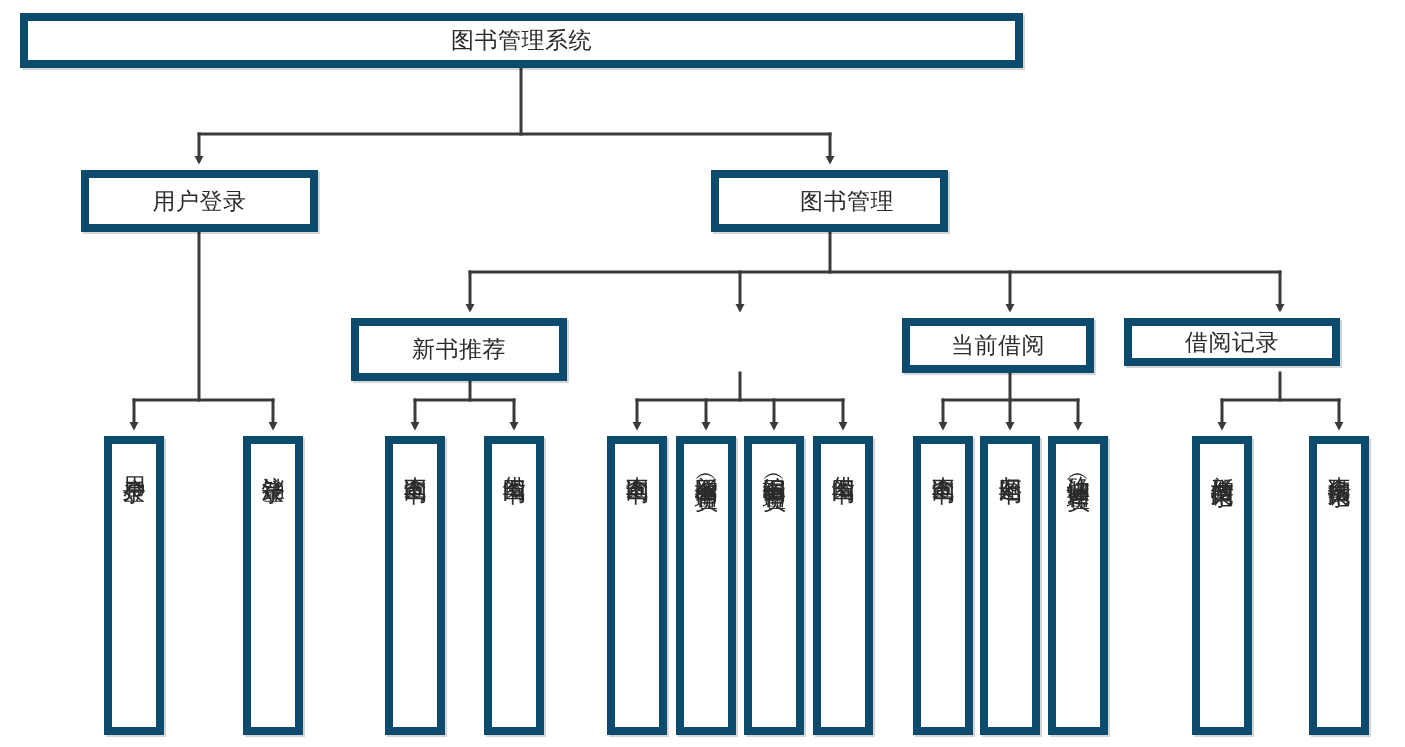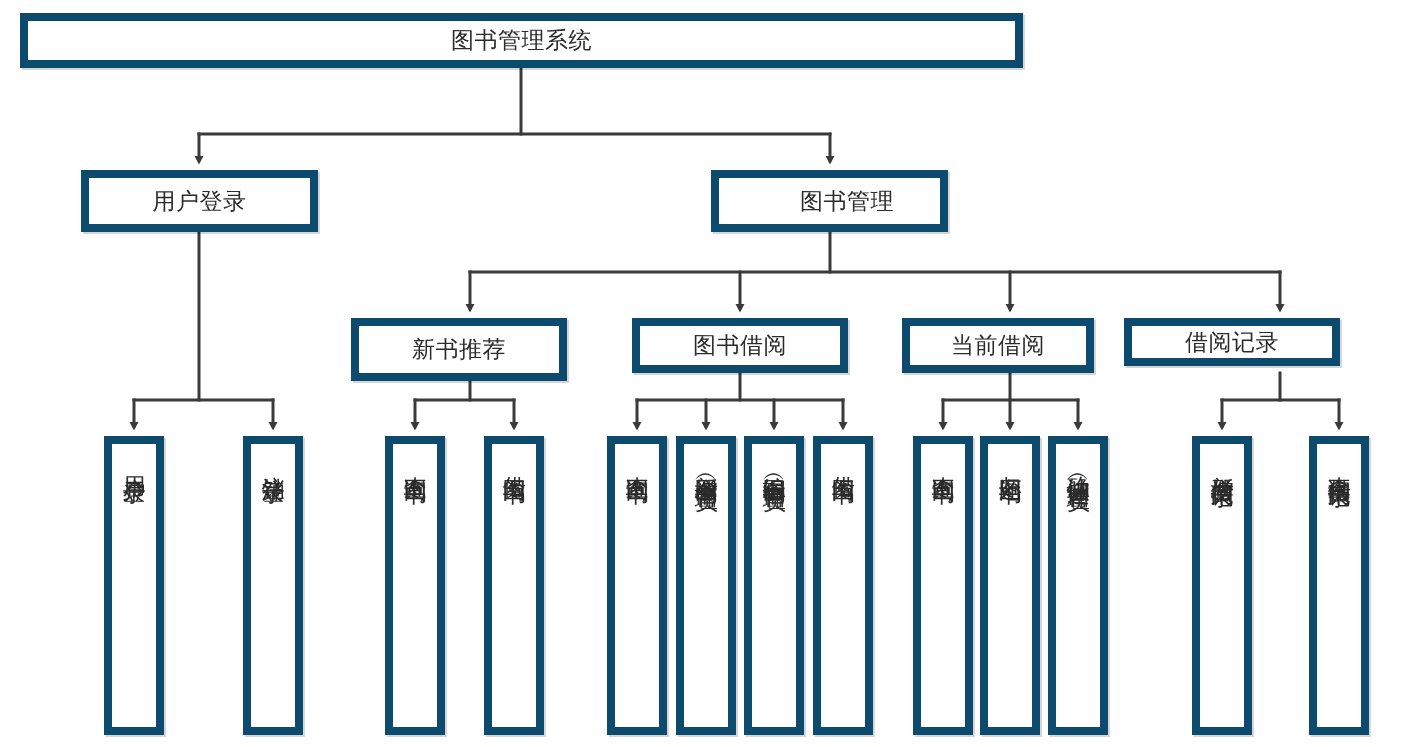--- a/index.html
+++ b/index.html
@@ -128,23 +128,20 @@
   <div class="node" style="left:81px; top:170px; width:237px; height:62px;">
     <span class="lbl">用户登录</span>
   </div>
   <div class="node" style="left:711px; top:170px; width:237px; height:62px;padding-left:35px;">
     <span class="lbl">图书管理</span>
   </div>
 
   <div class="node" style="left:351px; top:318px; width:216px; height:63px;">
     <span class="lbl">新书推荐</span>
   </div>
-  <div class="node" style="left:632px; top:318px; width:216px; height:55px;">
-    <span class="lbl">图书借阅</span>
-  </div>
   <div class="node" style="left:902px; top:318px; width:192px; height:55px;">
     <span class="lbl">当前借阅</span>
   </div>
   <div class="node" style="left:1124px; top:318px; width:216px; height:48px;">
     <span class="lbl">借阅记录</span>
   </div>
 
   <div class="node vertical" style="left:104px; top:436px; width:60px; height:299px;">
     <span class="lbl">用户登录</span>
   </div>

